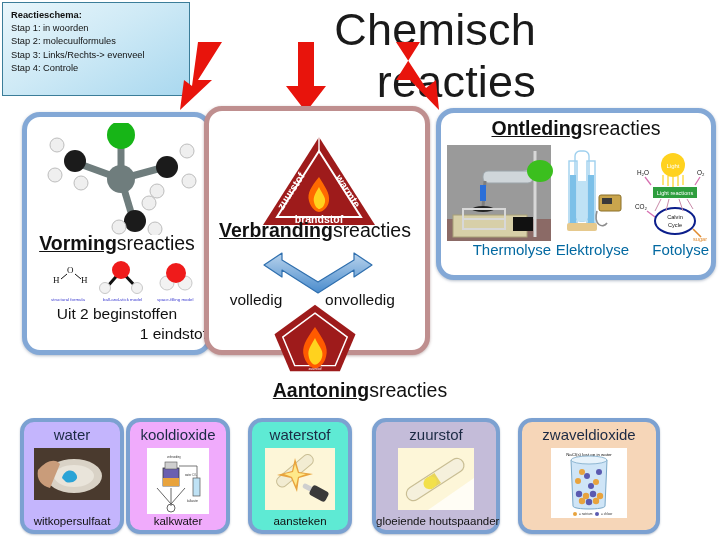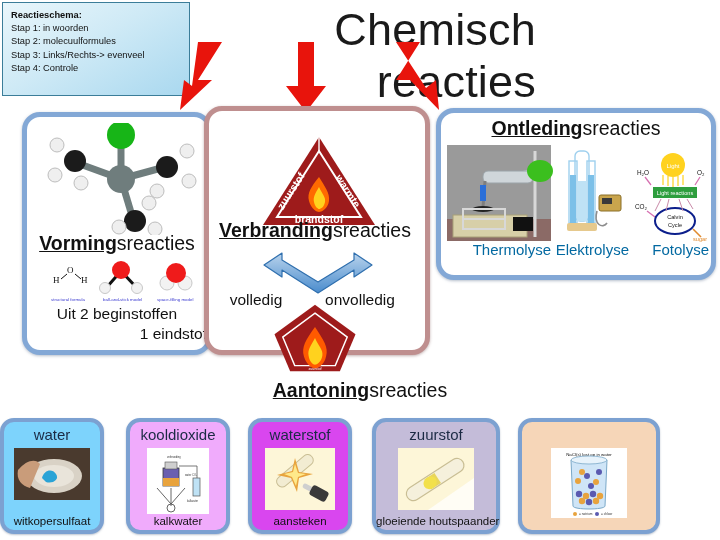--- a/index.html
+++ b/index.html
@@ -93,23 +93,23 @@
     text-align:center;font-size:15px;color:#1b2a44;
   }
   .card .cpic{
     position:absolute;left:50%;transform:translateX(-50%);top:26px;
     border:0;
   }
   .card .csub{
     position:absolute;left:0;bottom:3px;width:100%;
     text-align:center;font-size:11.5px;color:#111;white-space:nowrap;
   }
-  #card-water{left:0;width:104px;background:#7dd3fc;}
+  #card-water{left:20px;width:104px;background:#c4b5fd;}
   #card-kooldioxide{left:126px;width:104px;background:#f0abfc;}
-  #card-waterstof{left:248px;width:104px;background:#d946ef;}
+  #card-waterstof{left:248px;width:104px;background:#5eead4;}
   #card-zuurstof{left:372px;width:128px;background:#c4bcd9;}
   #card-zwaveldioxide{left:518px;width:142px;background:#f6d6b8;}
 </style>
 </head>
 <body>
 
 <div class="stage">
 
   <div class="legend">
     <div class="ln b">Reactieschema:</div>
@@ -376,20 +376,21 @@
       <g transform="rotate(-33 38 31)">
         <rect x="4" y="24" width="66" height="14" rx="7" fill="#f5f0dc" stroke="#c9be94" stroke-width="1.2"></rect>
         <rect x="28" y="25" width="12" height="12" fill="#e8d55a"></rect>
         <ellipse cx="31" cy="31" rx="7" ry="6" fill="#f2e04b"></ellipse>
       </g>
     </svg>
     <div class="csub">gloeiende houtspaander</div>
   </div>
 
   <div class="card" id="card-zwaveldioxide">
+    <div class="cname">zwaveldioxide</div>
     <svg class="cpic" width="76" height="70" viewBox="0 0 76 70">
       <rect width="76" height="70" fill="#ffffff"></rect>
       <text x="38" y="8" font-size="4.4" fill="#111" text-anchor="middle">NaCl(s) lost op in water</text>
       <path d="M20 12 L56 12 L54 58 C54 62 22 62 22 58 Z" fill="#cfe5f7" stroke="#7aa8c8" stroke-width="1"></path>
       <ellipse cx="38" cy="12" rx="18" ry="4" fill="#e8f3fb" stroke="#7aa8c8" stroke-width="0.8"></ellipse>
       <g>
         <circle cx="28" cy="46" r="3.2" fill="#5a5ab0"></circle>
           <circle cx="35" cy="48" r="3.2" fill="#e8a33d"></circle>
         <circle cx="42" cy="46" r="3.2" fill="#5a5ab0"></circle>
           <circle cx="49" cy="48" r="3.2" fill="#e8a33d"></circle>

